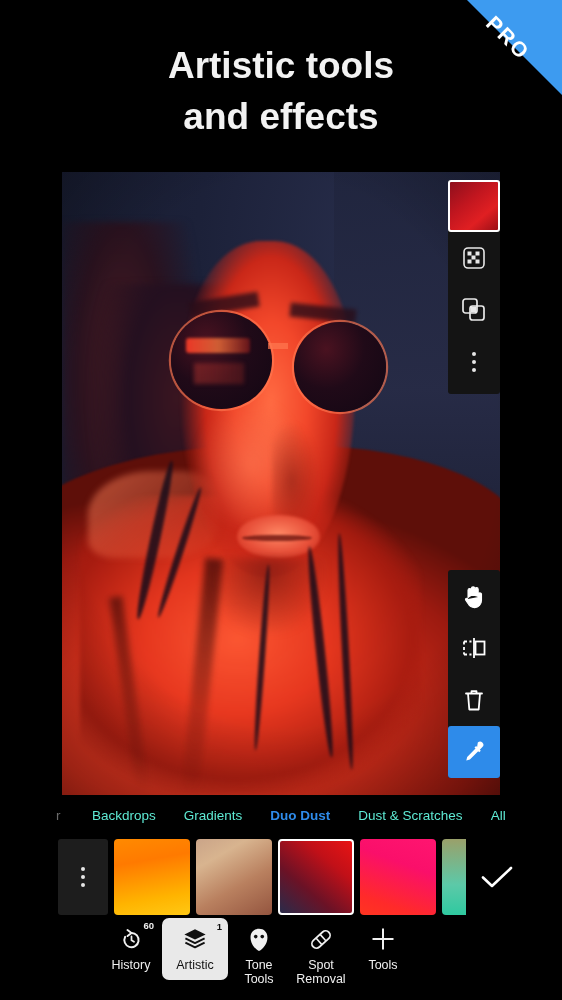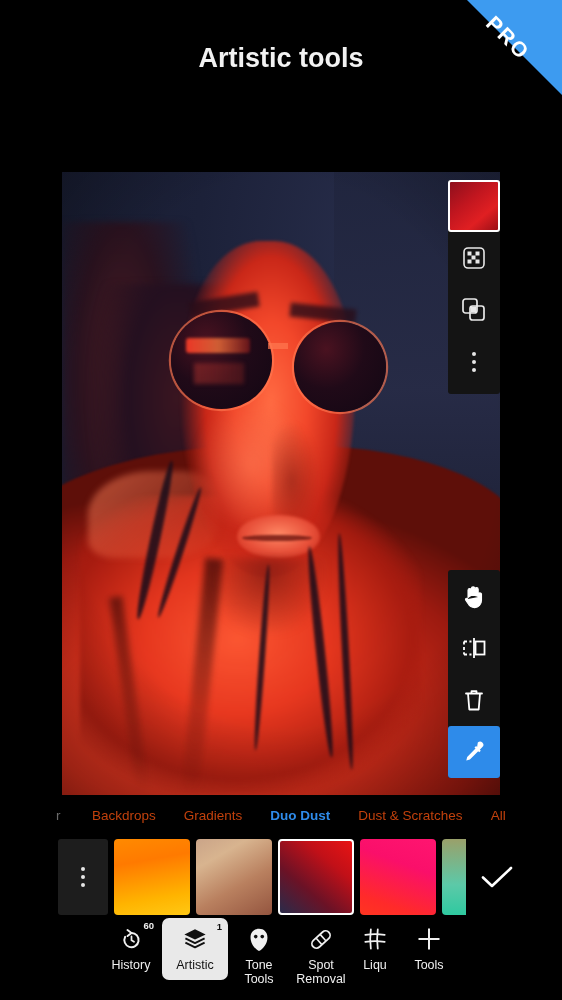--- a/index.html
+++ b/index.html
@@ -25,21 +25,21 @@
     width:100px; text-align:center;
     transform:rotate(45deg); transform-origin:center;
     color:#ffffff; font-size:21px; font-weight:bold;
     letter-spacing:2px;
   }
 
   
   #headline {
     position:absolute; top:40px; left:0; width:562px;
     text-align:center; color:#f2f2f2;
-    font-size:27px; font-weight:bold; line-height:1.38;
+    font-size:37px; font-weight:bold; line-height:1.38;
     z-index:5;
   }
   #headline .l { display:block; }
 
   
   #canvas-area {
     position:absolute; left:62px; top:172px;
     width:438px; height:623px;
     overflow:hidden;
     background:#1b2038;
@@ -194,21 +194,21 @@
   .dots-v { display:flex; flex-direction:column; gap:4px; align-items:center; }
   .dots-v i { width:4px; height:4px; border-radius:50%; background:#e6e6e6; display:block; }
 
   
   #tabs-row {
     position:absolute; left:0; top:800px; width:562px; height:30px;
     display:flex; align-items:center; gap:0; z-index:20;
     padding-left:56px; overflow:hidden;
   }
   .tab {
-    color:#c2410c; font-size:13.5px; white-space:nowrap;
+    color:#5eead4; font-size:13.5px; white-space:nowrap;
     padding:0 14px;
   }
   .tab.clipped { color:#6b6b6b; padding-left:0; padding-right:6px; overflow:hidden; width:22px; }
   .tab.active { color:#2e8bea; font-weight:bold; }
 
   
   #swatch-strip {
     position:absolute; left:0; top:838px; width:562px; height:78px;
     display:flex; align-items:center; z-index:20; overflow:hidden;
   }
@@ -260,20 +260,21 @@
 </head>
 <body>
 
 <div id="pro-ribbon">
   <div class="tri"></div>
   <div class="pro-label">PRO</div>
 </div>
 
 <div id="headline">
   <span class="l">Artistic tools</span>
+  <span class="l">and effects</span>
 </div>
 
 <div id="canvas-area">
   <div class="ph ph-bg"></div>
   <div class="ph ph-rightwall"></div>
   <div class="ph ph-hairR"></div>
   <div class="ph ph-hairL"></div>
   <div class="ph ph-torso"></div>
   <div class="ph ph-torso2"></div>
   <div class="ph ph-collar"></div>
@@ -449,31 +450,20 @@
           <rect x="2.5" y="8.2" width="23" height="9.6" rx="4.8" fill="none" stroke="#f0f0f0" stroke-width="1.9"></rect>
           <line x1="11" y1="8.6" x2="11" y2="17.4" stroke="#f0f0f0" stroke-width="1.7"></line>
           <line x1="17" y1="8.6" x2="17" y2="17.4" stroke="#f0f0f0" stroke-width="1.7"></line>
         </g>
       </svg>
     </span>
     <span class="nav-lbl">Spot
 Removal</span>
   </div>
 
-  <div class="nav-item clipped">
-    <span class="nav-ico">
-      <svg width="24" height="24" viewBox="0 0 26 26">
-        <path d="M8.5 2.5C7.6 9 7.6 17 8.5 23.5" fill="none" stroke="#f0f0f0" stroke-width="1.9" stroke-linecap="round"></path>
-        <path d="M16 2.5c-.9 6.5-.9 14.5 0 21" fill="none" stroke="#f0f0f0" stroke-width="1.9" stroke-linecap="round"></path>
-        <path d="M2.5 8.5C9 7.6 17 7.6 23.5 8.5" fill="none" stroke="#f0f0f0" stroke-width="1.9" stroke-linecap="round"></path>
-        <path d="M2.5 16c6.5-.9 14.5-.9 21 0" fill="none" stroke="#f0f0f0" stroke-width="1.9" stroke-linecap="round"></path>
-      </svg>
-    </span>
-    <span class="nav-lbl">Liqu</span>
-  </div>
 
   <div class="nav-item">
     <span class="nav-ico">
       <svg width="26" height="26" viewBox="0 0 26 26">
         <line x1="13" y1="2.5" x2="13" y2="23.5" stroke="#f0f0f0" stroke-width="2"></line>
         <line x1="2.5" y1="13" x2="23.5" y2="13" stroke="#f0f0f0" stroke-width="2"></line>
       </svg>
     </span>
     <span class="nav-lbl">Tools</span>
   </div>

